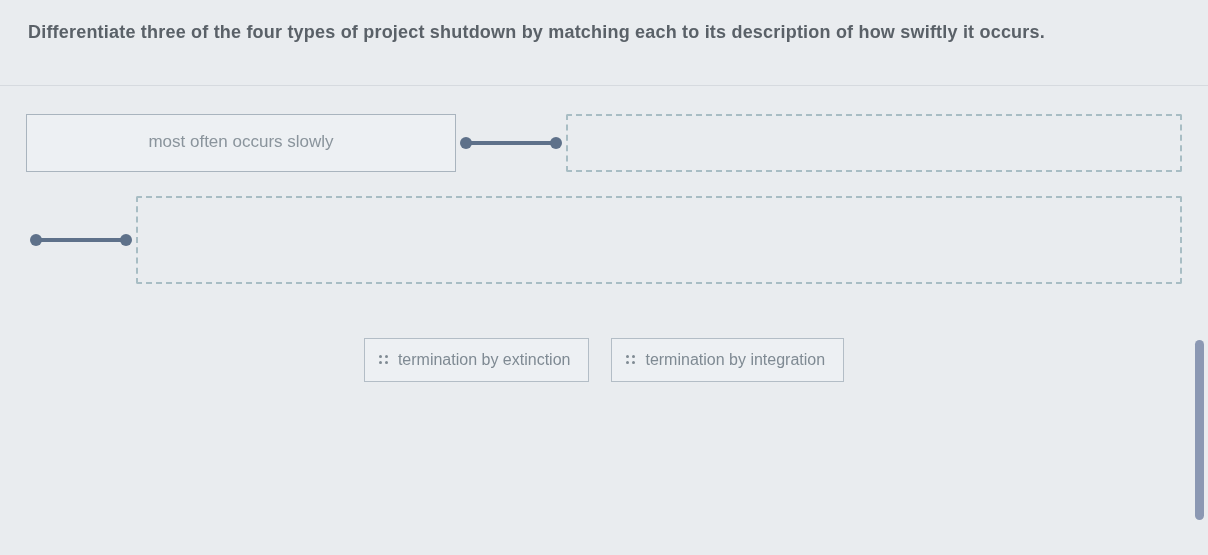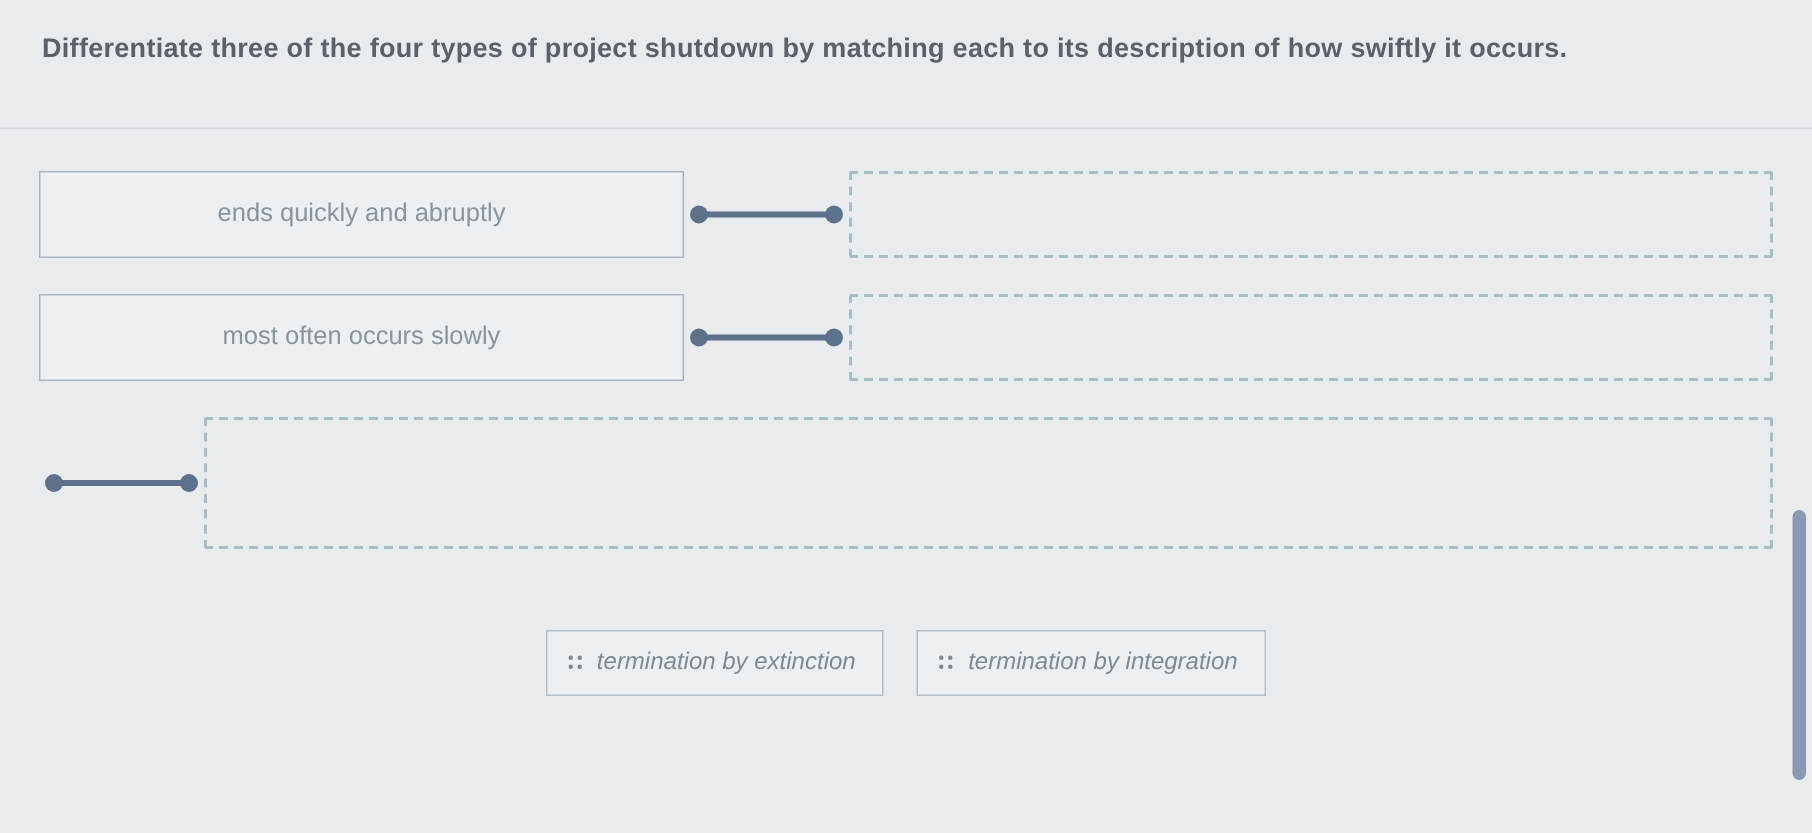--- a/index.html
+++ b/index.html
@@ -91,21 +91,20 @@
     }
     .drop-zone.tall {
       min-height: 88px;
     }
     .options-row {
       display: flex;
       justify-content: center;
       gap: 22px;
       margin-top: 54px;
       padding: 0 20px;
-      font-style: italic;
     }
     .option-chip {
       border: 1px solid #b3bdc6;
       background: #edf0f3;
       color: #7f8a93;
       font-size: 16px;
       padding: 12px 18px 12px 14px;
       display: flex;
       align-items: center;
       gap: 10px;
@@ -139,29 +138,20 @@
 </head>
 <body>
 
 <div class="container">
   <p class="question-text">Differentiate three of the four types of project shutdown by matching each to its description of how swiftly it occurs.</p>
 </div>
 <hr class="divider">
 
 <div class="matching-area">
 
-  <div class="match-row">
-    <div class="left-box">
-      <span>ends quickly and abruptly</span>
-    </div>
-    <div class="connector">
-      <div class="connector-line"></div>
-    </div>
-    <div class="drop-zone"></div>
-  </div>
 
   <div class="match-row">
     <div class="left-box">
       <span>most often occurs slowly</span>
     </div>
     <div class="connector">
       <div class="connector-line"></div>
     </div>
     <div class="drop-zone"></div>
   </div>

